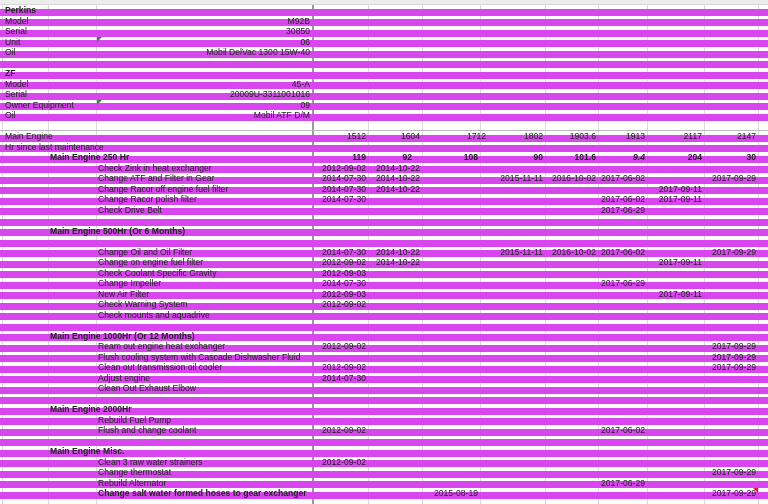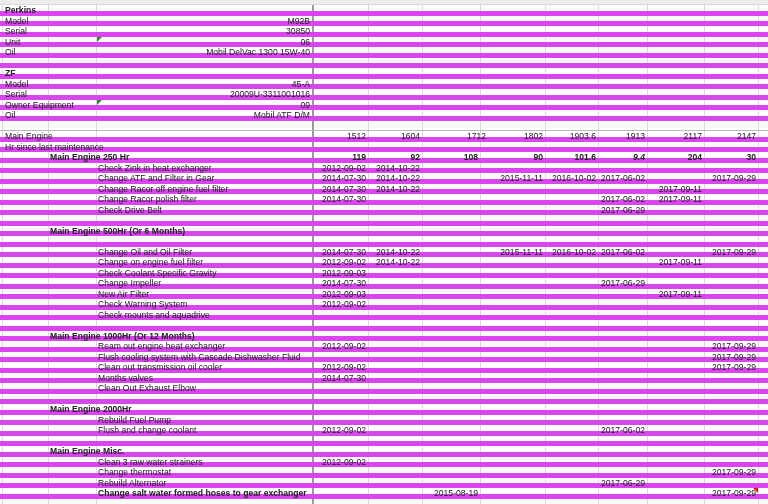--- a/index.html
+++ b/index.html
@@ -1,20 +1,20 @@
 <!DOCTYPE html>
 <html><head>
 <meta charset="utf-8">
 <style>
   html, body { margin: 0; padding: 0; background: #ffffff; }
   body { width: 768px; height: 504px; overflow: hidden; position: relative;
          font-family: "Liberation Sans", sans-serif; font-size: 8.6px; color: #222; }
   .topband { position: absolute; left: 0; top: 0; width: 768px; height: 4px; background: #ededed; border-bottom: 1px solid #d8d8d8; }
   .grid { position: absolute; left: 0; top: 5px; width: 768px; }
-  .row { position: relative; height: 10.5px; border-bottom: 5px solid #d946ef; box-sizing: border-box; white-space: nowrap; }
+  .row { position: relative; height: 10.5px; border-bottom: 7px solid #d946ef; box-sizing: border-box; white-space: nowrap; }
   .row.sep { border-bottom: 1px solid #b9b9b9; }
   .cell { position: absolute; top: 0; height: 10px; line-height: 10px; overflow: visible; }
   .c-a { left: 5px; }
   .c-b { left: 50px; }
   .c-c { left: 98px; }
   .bold { font-weight: bold; }
   .vline { position: absolute; top: 5px; bottom: 0; width: 1px; background: #dadada; }
   .vline.thick { width: 2px; background: #9a9a9a; }
   .dcell { position: absolute; top: 0; height: 10px; line-height: 10px; text-align: left; }
   .green-flag { position: absolute; width: 0; height: 0; border-top: 5px solid #2e8b2e; border-right: 5px solid transparent; }
@@ -91,21 +91,21 @@
       <span class="dcell" style="right: 123px;">1913</span>
       <span class="dcell" style="right: 66px;">2117</span>
       <span class="dcell" style="right: 12px;">2147</span>
     </div>
     <div class="row">
       <span class="cell c-a">Hr since last maintenance</span>
     </div>
     <div class="row">
       <span class="cell c-b bold">Main Engine 250 Hr</span>
       <span class="dcell bold" style="right: 402px;">119</span>
-      <span class="dcell bold" style="right: 348px;">92</span>
+      <span class="dcell bold" style="right: 356px;">92</span>
       <span class="dcell bold" style="right: 290px;">108</span>
       <span class="dcell bold" style="right: 225px;">90</span>
       <span class="dcell bold" style="right: 172px;">101.6</span>
       <span class="dcell bold" style="right: 123px; font-style: italic;">9.4</span>
       <span class="dcell bold" style="right: 66px;">204</span>
       <span class="dcell bold" style="right: 12px;">30</span>
     </div>
     <div class="row">
       <span class="cell c-c">Check Zink in heat exchanger</span>
       <span class="dcell" style="right: 402px;">2012-09-02</span>
@@ -189,21 +189,21 @@
     <div class="row">
       <span class="cell c-c">Flush cooling system with Cascade Dishwasher Fluid</span>
       <span class="dcell" style="right: 12px;">2017-09-29</span>
     </div>
     <div class="row">
       <span class="cell c-c">Clean out transmission oil cooler</span>
       <span class="dcell" style="right: 402px;">2012-09-02</span>
       <span class="dcell" style="right: 12px;">2017-09-29</span>
     </div>
     <div class="row">
-      <span class="cell c-c">Months valves</span>
+      <span class="cell c-c">Adjust engine</span>
       <span class="dcell" style="right: 402px;">2014-07-30</span>
     </div>
     <div class="row">
       <span class="cell c-c">Clean Out Exhaust Elbow</span>
     </div>
     <div class="row"></div>
     <div class="row">
       <span class="cell c-b bold">Main Engine 2000Hr</span>
     </div>
     <div class="row">

